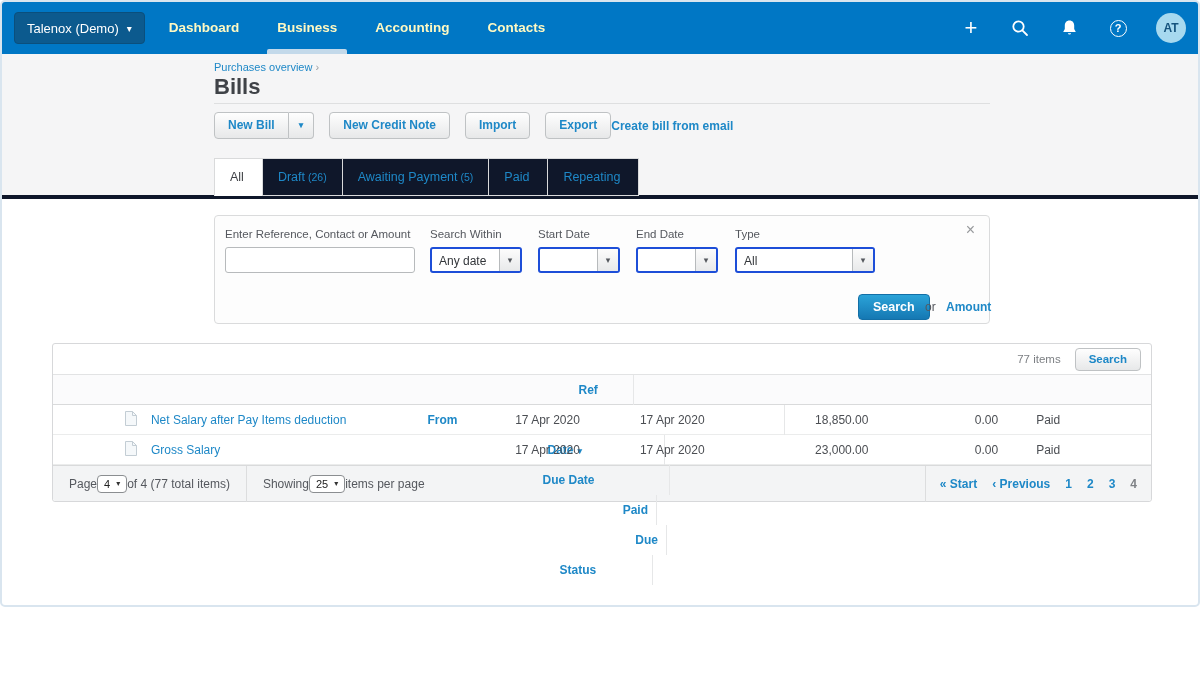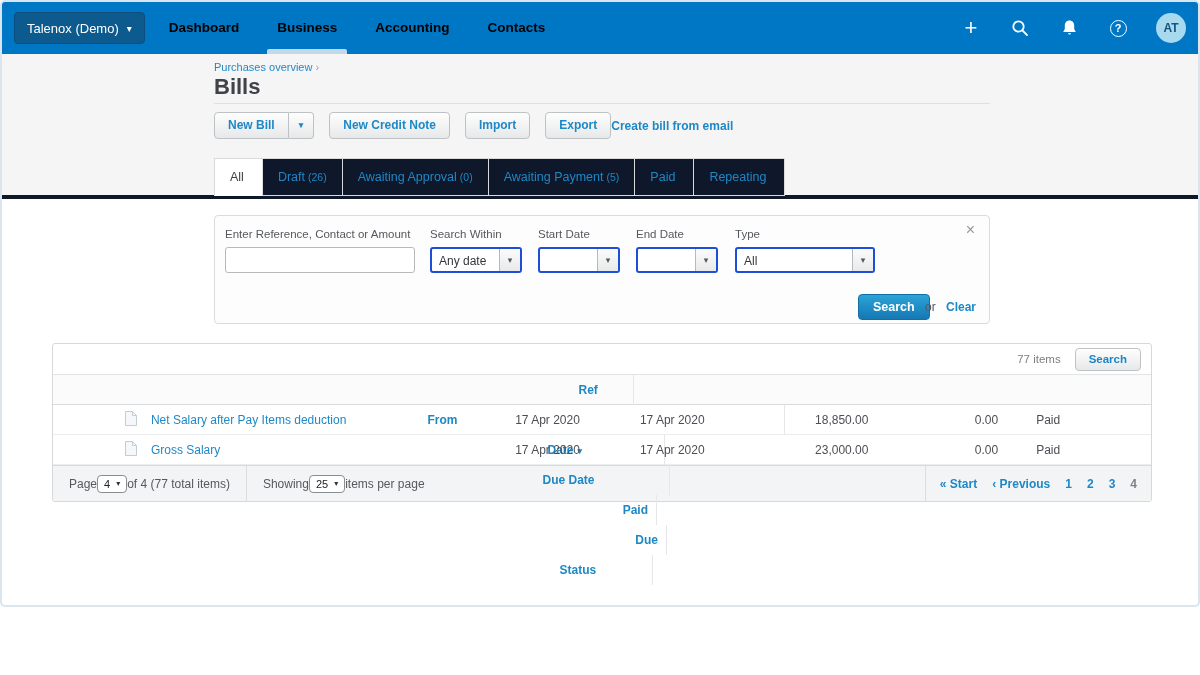--- a/index.html
+++ b/index.html
@@ -15,21 +15,21 @@
     background:var(--nav-blue,#0077C5); display:flex; align-items:center; padding:0 12px;
   }
   .org-btn{
     background:var(--org-btn,#0C5A8E); color:#fff; border:1px solid #0a4f7d; border-radius:4px;
     height:32px; padding:0 12px; font-size:13px; font-family:inherit; cursor:pointer;
     display:flex; align-items:center; gap:8px;
   }
   .org-btn .caret{ font-size:10px; }
   .nav-items{ display:flex; gap:38px; margin-left:24px; }
   .nav-item{
-    color:#000000; font-size:13.5px; font-weight:bold; height:52px; line-height:52px;
+    color:#fef9c3; font-size:13.5px; font-weight:bold; height:52px; line-height:52px;
     position:relative; text-decoration:none; cursor:pointer;
   }
   .nav-item.active::after{
     content:""; position:absolute; left:-10px; right:-10px; bottom:0; height:5px;
     background:#c3d9ea; border-radius:2px 2px 0 0;
   }
   .nav-right{ margin-left:auto; display:flex; align-items:center; gap:27px; }
   .nav-ic{ color:#fff; cursor:pointer; display:flex; align-items:center; justify-content:center; width:22px; height:22px; }
   .plus{ font-size:22px; font-weight:400; line-height:20px; }
   .help-badge{
@@ -203,21 +203,20 @@
       </span>
       <button class="btn gap15">New Credit Note</button>
       <button class="btn gap15">Import</button>
       <button class="btn gap15">Export</button>
       <a class="email-link gap20">Create bill from email</a>
     </div>
 
     <div class="tabs">
       <div class="tab active"><span>All</span><span class="cnt"></span></div>
       <div class="tab"><span>Draft</span><span class="cnt">(26)</span></div>
-      <div class="tab"><span>Awaiting Approval</span><span class="cnt">(0)</span></div>
       <div class="tab"><span>Awaiting Payment</span><span class="cnt">(5)</span></div>
       <div class="tab"><span>Paid</span><span class="cnt"></span></div>
       <div class="tab"><span>Repeating</span><span class="cnt"></span></div>
     </div>
   </section>
 
   <section class="filter-panel">
     <span class="panel-close">×</span>
 
     <div class="fgroup" style="left:10px;">
@@ -260,21 +259,21 @@
       <span class="fselect-big" style="width:140px;">
         <span class="val">All</span>
         <span class="arrow-box">
             <span>▾</span>
           </span>
       </span>
     </div>
 
     <button class="btn-primary">Search</button>
     <span class="or-txt">or</span>
-    <a class="clear-link">Clear</a>
+    <a class="clear-link">Amount</a>
   </section>
 
   <section class="table-card">
 
     <div class="toolbar">
       <span class="items-count">77 items</span>
       <button class="btn btn-sm">Search</button>
     </div>
 
     <div class="thead">

